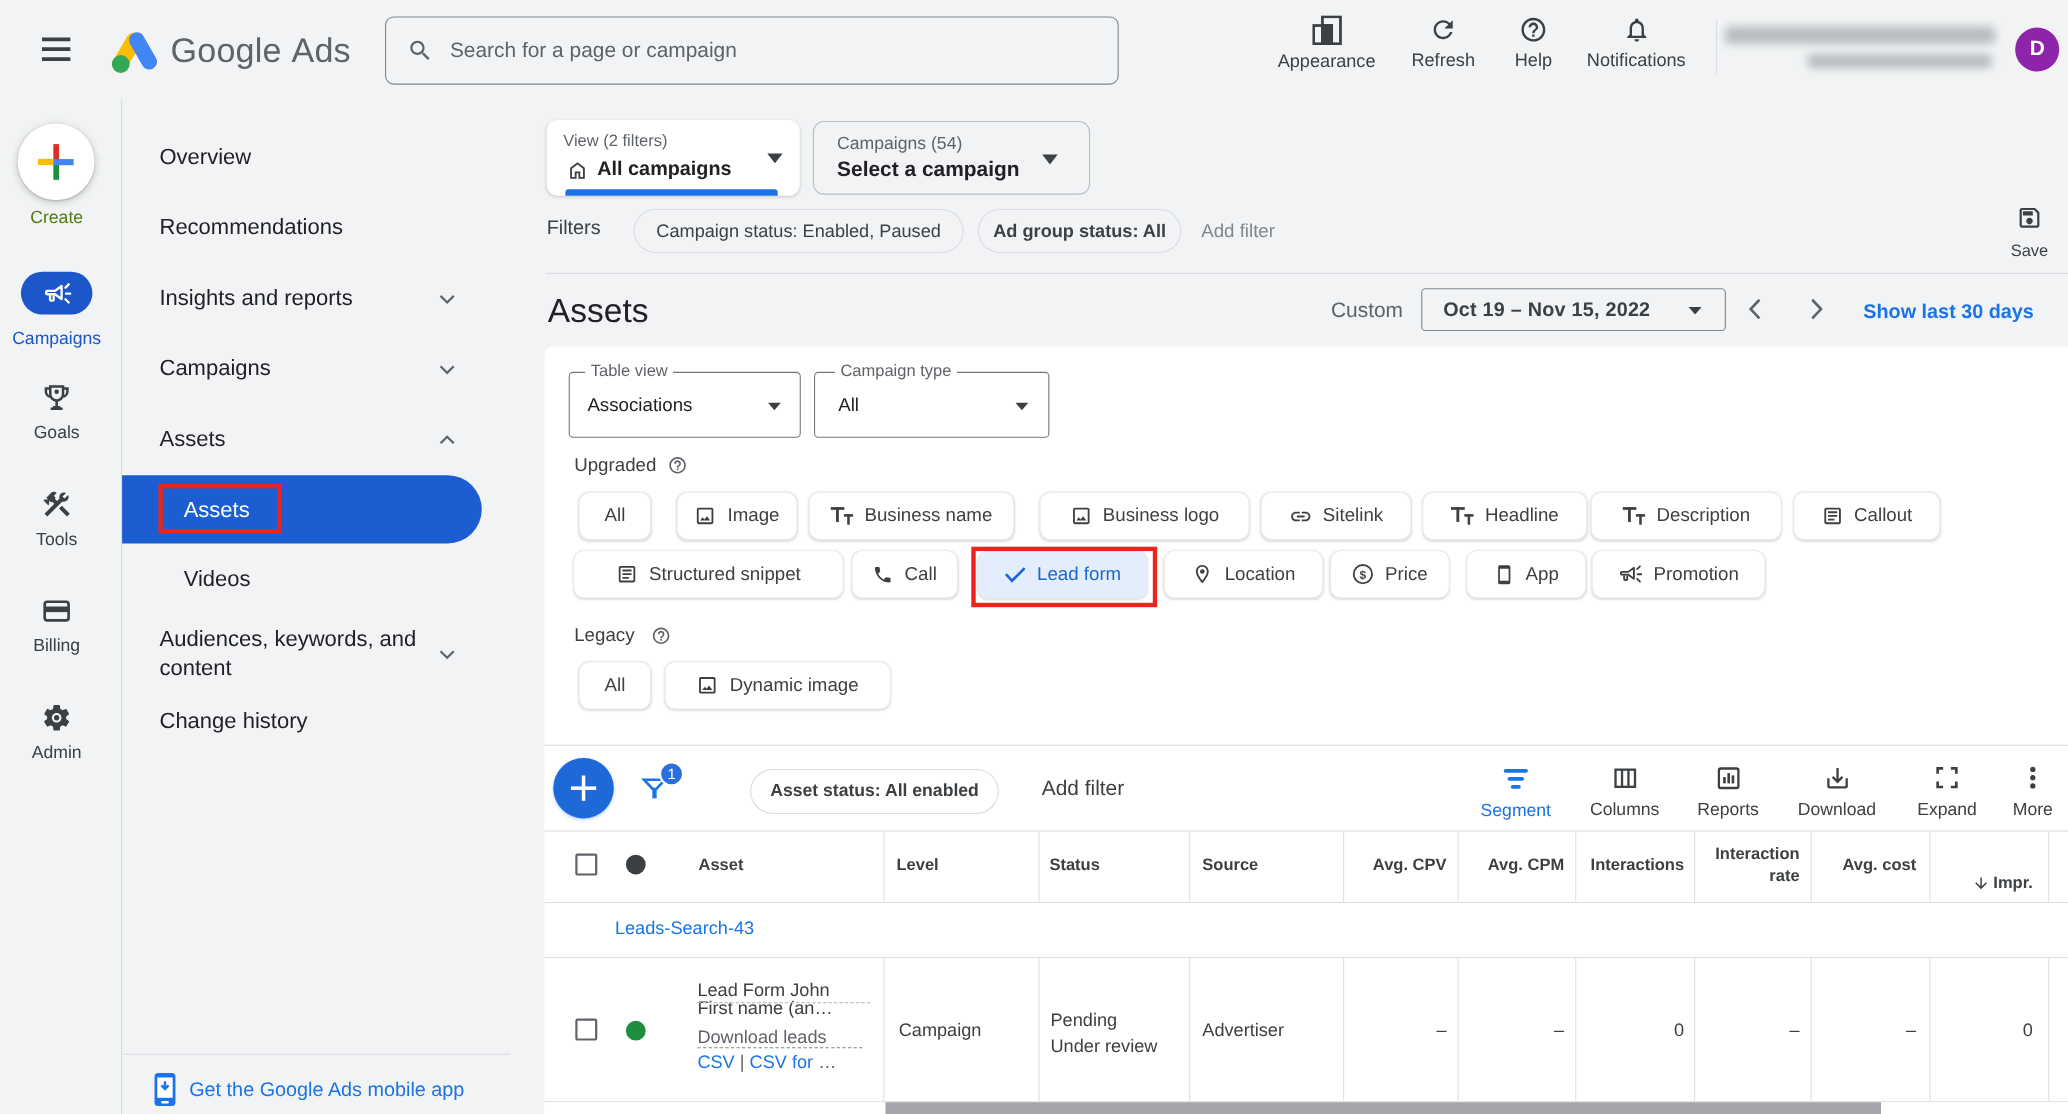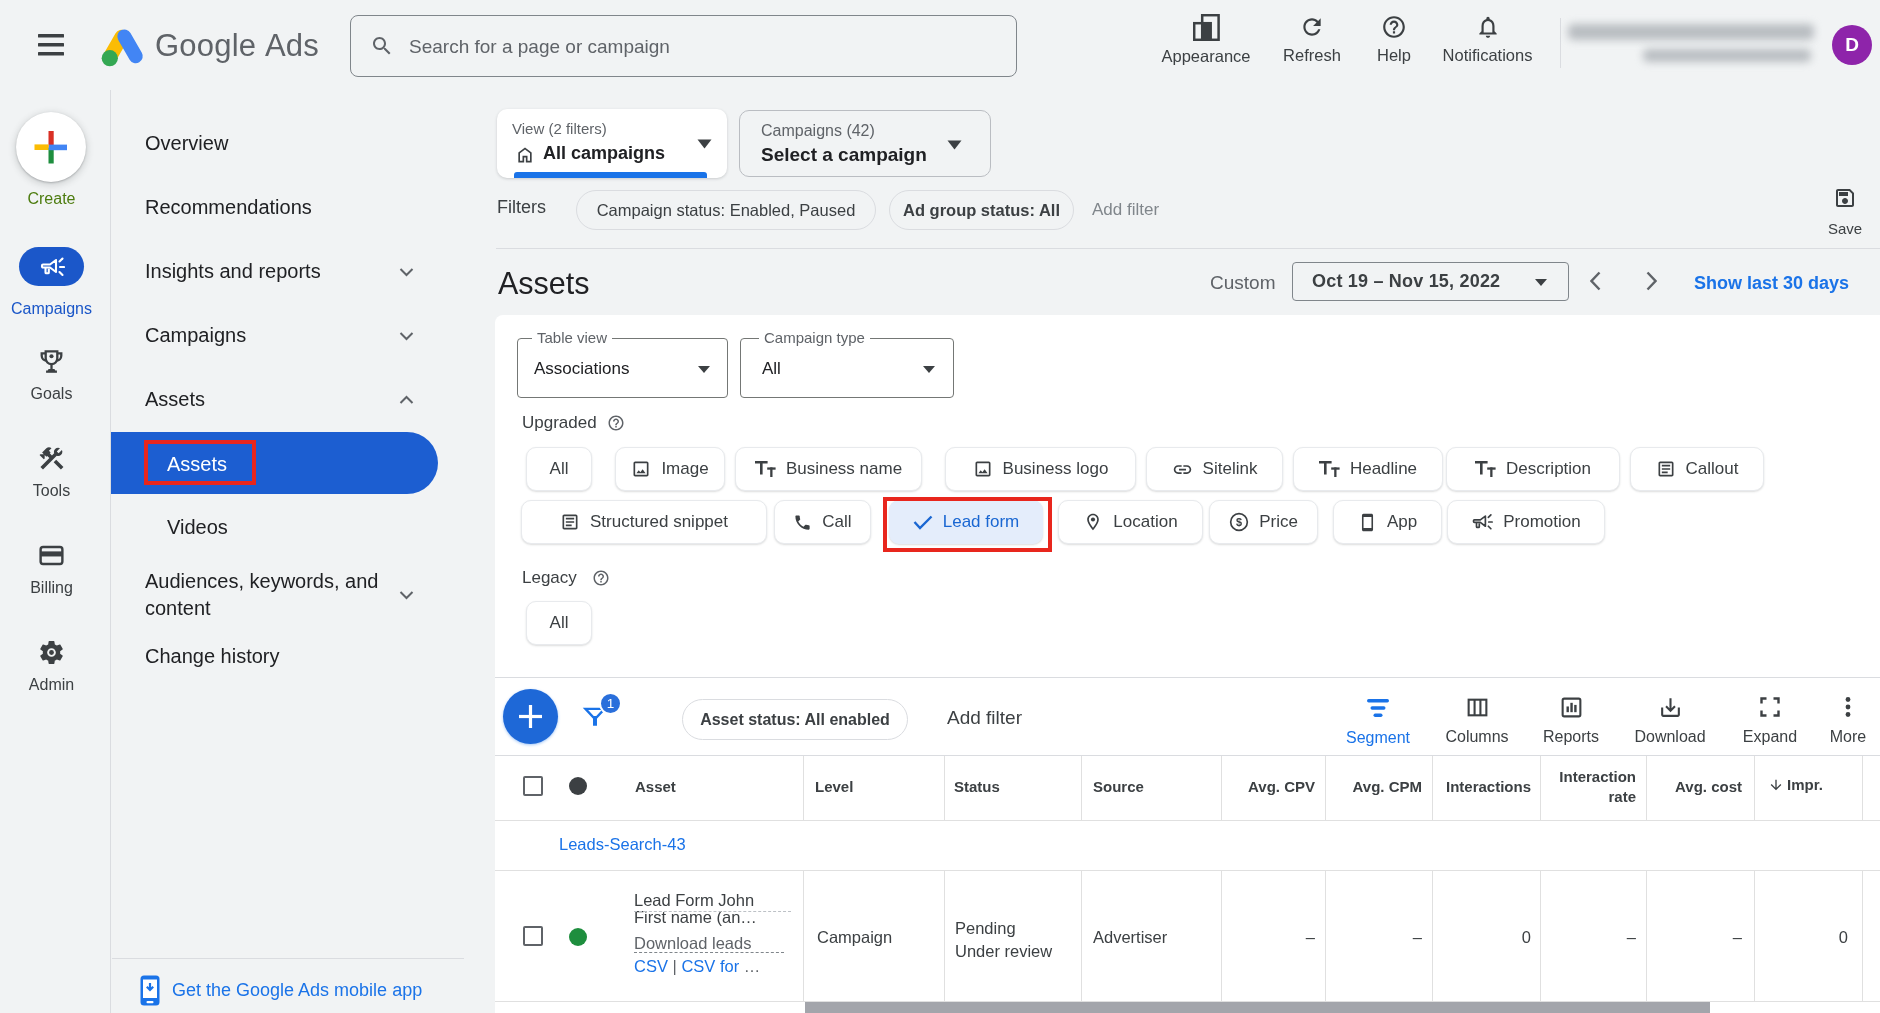--- a/index.html
+++ b/index.html
@@ -175,21 +175,21 @@
           <path d="M4 21V9l8-6 8 6v12h-7v-6h-2v6H4zm2-2h3v-6h6v6h3v-9l-6-4.5L6 10v9z"></path>
         </svg>
       <div class="abs" style="left:46px;top:34px;font-size:18px;font-weight:bold;color:#202124;">All campaigns</div>
       <svg class="abs" style="left:200px;top:30px;" width="15" height="10" viewBox="0 0 15 10">
           <path d="M0.5 0.5 L14.5 0.5 L7.5 9.5 Z" fill="#3c4043"></path>
         </svg>
       <div class="abs" style="left:17px;bottom:0;width:193px;height:6px;background:#1a73e8;border-radius:3px 3px 0 0;"></div>
     </div>
 
     <div class="abs" style="left:259px;top:20px;width:252px;height:67px;border:1px solid #babdc2;border-radius:10px;">
-      <div class="abs" style="left:21px;top:11px;font-size:16px;color:#5f6368;">Campaigns (42)</div>
+      <div class="abs" style="left:21px;top:11px;font-size:16px;color:#5f6368;">Campaigns (54)</div>
       <div class="abs" style="left:21px;top:33px;font-size:19px;font-weight:bold;color:#202124;text-align:center;">Select a campaign</div>
       <svg class="abs" style="left:207px;top:29px;" width="15" height="10" viewBox="0 0 15 10">
           <path d="M0.5 0.5 L14.5 0.5 L7.5 9.5 Z" fill="#3c4043"></path>
         </svg>
     </div>
 
     <div class="abs" style="left:17px;top:107px;font-size:18px;color:#3c4043;">Filters</div>
     <div class="abs fc" style="left:96px;top:100px;width:300px;height:40px;border:1px solid #dadce0;border-radius:20px;font-size:16.5px;font-weight:normal;color:#3c4043;">Campaign status: Enabled, Paused</div>
     <div class="abs fc" style="left:409px;top:100px;width:185px;height:40px;border:1px solid #dadce0;border-radius:20px;font-size:16.5px;font-weight:bold;color:#3c4043;">Ad group status: All</div>
     <div class="abs" style="left:612px;top:110px;font-size:17px;color:#80868b;">Add filter</div>
@@ -343,20 +343,26 @@
       </div>
 
     <div class="abs" style="left:388px;top:182px;width:169px;height:55px;border:4px solid #e8261d;"></div>
 
     <div class="abs" style="left:27px;top:253px;font-size:17px;color:#3c4043;">Legacy</div>
     <svg class="abs" style="left:97px;top:254px;" width="18" height="18" viewBox="0 0 24 24" fill="#5f6368">
         <path d="M11 18h2v-2h-2v2zm1-16C6.48 2 2 6.48 2 12s4.48 10 10 10 10-4.48 10-10S17.52 2 12 2zm0 18c-4.41 0-8-3.59-8-8s3.59-8 8-8 8 3.59 8 8-3.59 8-8 8zm0-14c-2.21 0-4 1.79-4 4h2c0-1.1.9-2 2-2s2 .9 2 2c0 2-3 1.75-3 5h2c0-2.25 3-2.5 3-5 0-2.21-1.79-4-4-4z"></path>
       </svg>
 
     <div class="chip" style="left:31px;top:286px;width:66px;">All</div>
+    <div class="chip" style="left:109px;top:286px;width:206px;">
+        <svg width="20" height="20" viewBox="0 0 24 24" fill="#3c4043">
+          <path d="M19 3H5c-1.1 0-2 .9-2 2v14c0 1.1.9 2 2 2h14c1.1 0 2-.9 2-2V5c0-1.1-.9-2-2-2zm0 16H5V5h14v14zM13.96 12.29l-2.75 3.54-1.96-2.36L6.5 17h11l-3.54-4.71z"></path>
+        </svg>
+        <span>Dynamic image</span>
+      </div>
 
     <div class="abs" style="left:0;top:362px;width:1385px;height:1px;background:#dadce0;"></div>
 
     <div class="abs fc" style="left:8px;top:374px;width:55px;height:55px;border-radius:50%;background:#1e68d7;box-shadow:0 1px 3px rgba(26,115,232,.4);">
       <svg width="25" height="25" viewBox="0 0 25 25">
           <rect x="10.9" y="1" width="3.2" height="23" fill="#fff"></rect>
           <rect x="1" y="10.9" width="23" height="3.2" fill="#fff"></rect>
         </svg>
     </div>
     <svg class="abs" style="left:86px;top:388px;" width="28" height="28" viewBox="0 0 24 24">
@@ -427,21 +433,21 @@
     <div class="abs" style="left:74px;top:462px;width:18px;height:18px;border-radius:50%;background:#3c4043;"></div>
     <div class="hdr" style="left:140px;top:463px;">Asset</div>
     <div class="hdr" style="left:320px;top:463px;">Level</div>
     <div class="hdr" style="left:459px;top:463px;">Status</div>
     <div class="hdr" style="left:598px;top:463px;">Source</div>
     <div class="hdr rt" style="left:740px;top:463px;width:80px;">Avg. CPV</div>
     <div class="hdr rt" style="left:847px;top:463px;width:80px;">Avg. CPM</div>
     <div class="hdr rt" style="left:936px;top:463px;width:100px;">Interactions</div>
     <div class="hdr rt" style="left:1051px;top:452px;width:90px;line-height:20px;">Interaction<br>rate</div>
     <div class="hdr rt" style="left:1167px;top:463px;width:80px;">Avg. cost</div>
-    <div class="hdr rt flex" style="left:1273px;top:461px;width:80px;justify-content:flex-start;"><svg width="16" height="16" viewBox="0 0 24 24" fill="#3c4043" style="margin-right:3px;">
+    <div class="hdr rt flex" style="left:1273px;top:479px;width:80px;justify-content:flex-end;"><svg width="16" height="16" viewBox="0 0 24 24" fill="#3c4043" style="margin-right:3px;">
           <path d="M20 12l-1.41-1.41L13 16.17V4h-2v12.17l-5.58-5.59L4 12l8 8 8-8z"></path>
         </svg>Impr.</div>
     <div class="abs" style="left:0;top:505px;width:1385px;height:1px;background:#e0e0e0;"></div>
 
     <div class="abs" style="left:64px;top:520px;font-size:16.5px;color:#1a73e8;">Leads-Search-43</div>
     <div class="abs" style="left:0;top:555px;width:1385px;height:1px;background:#e0e0e0;"></div>
 
     <div class="vline" style="left:308px;top:555px;height:131px;"></div>
     <div class="vline" style="left:449px;top:555px;height:131px;"></div>
     <div class="vline" style="left:586px;top:555px;height:131px;"></div>

